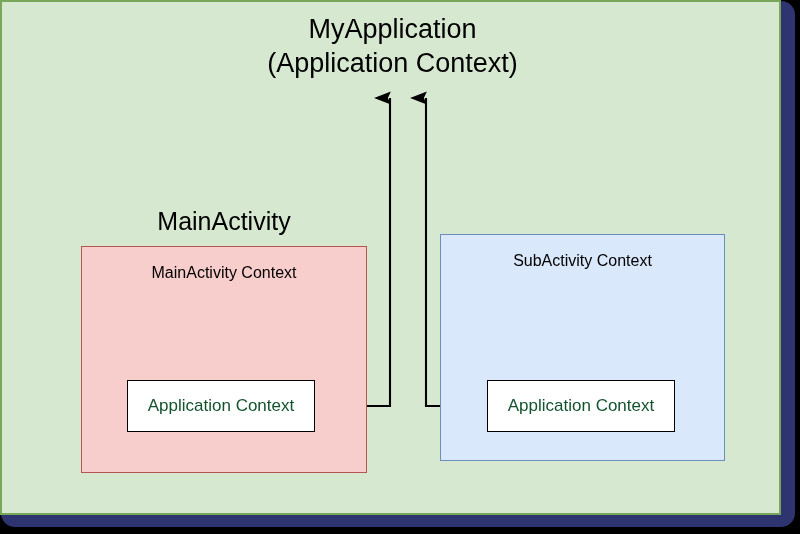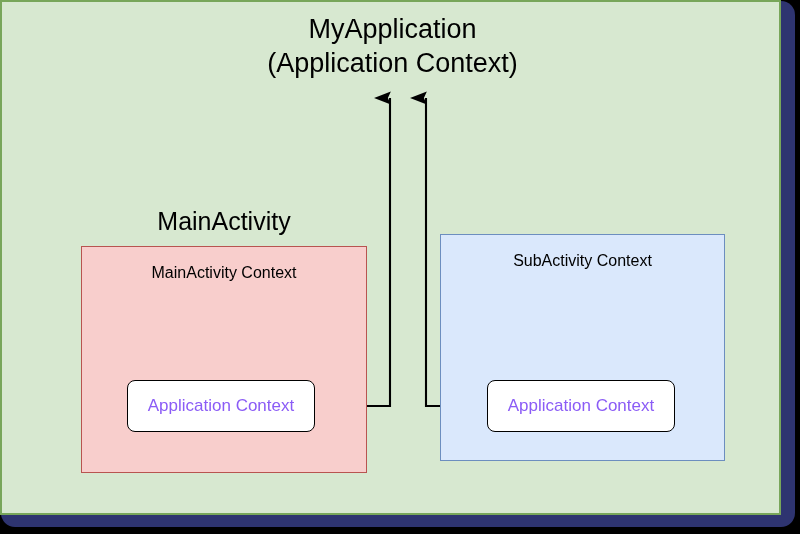--- a/index.html
+++ b/index.html
@@ -99,26 +99,26 @@
     line-height: 20px;
     color: #000000;
   }
 
   
   .ctx-chip {
     position: absolute;
     box-sizing: border-box;
     background: #ffffff;
     border: 1.8px solid #000000;
-    border-radius: 8px;
+    border-radius: 0;
     display: flex;
     align-items: center;
     justify-content: center;
     font-size: 17px;
-    color: #8b5cf6;
+    color: #14532d;
   }
   .chip-left  { left: 125px; top: 378px; width: 188px; height: 52px; }
   .chip-right { left: 485px; top: 378px; width: 188px; height: 52px; }
 
   
   .connectors {
     position: absolute;
     left: 0;
     top: 0;
     width: 781px;

